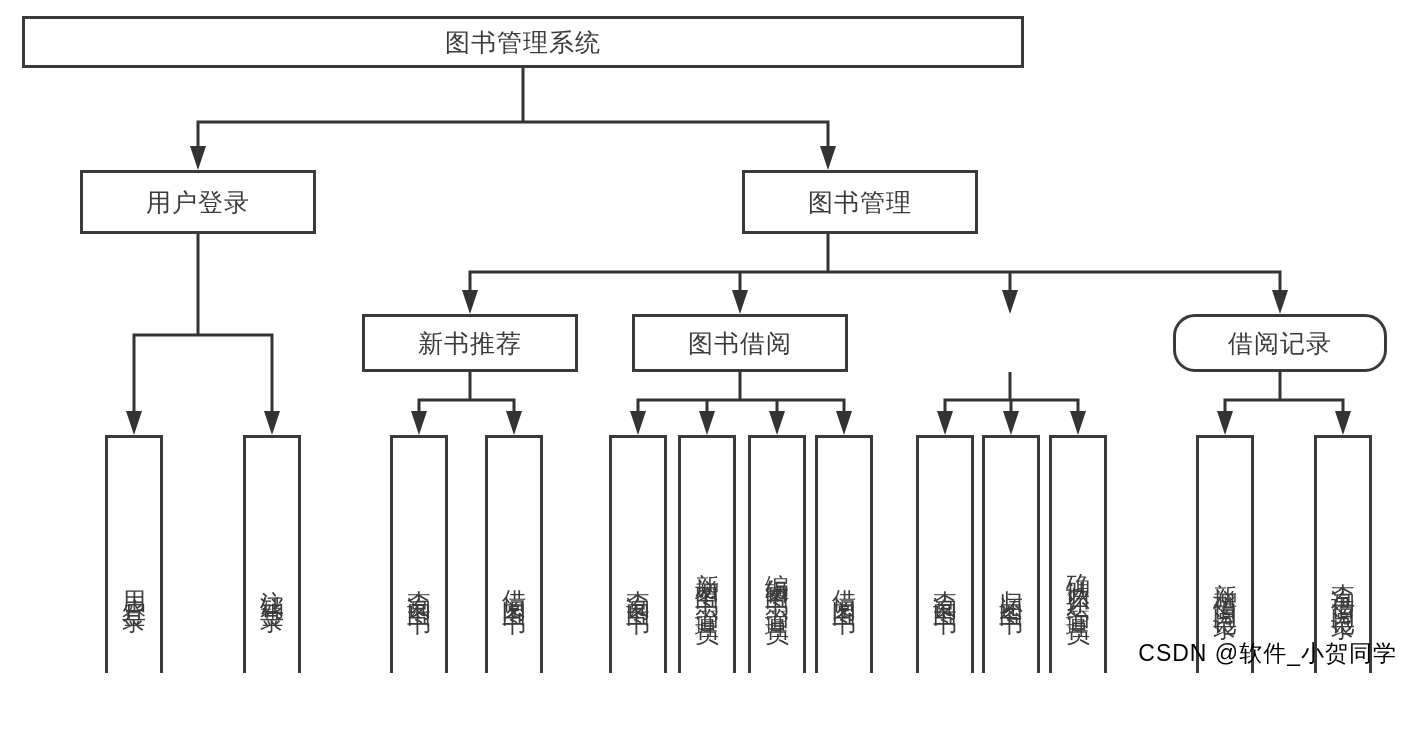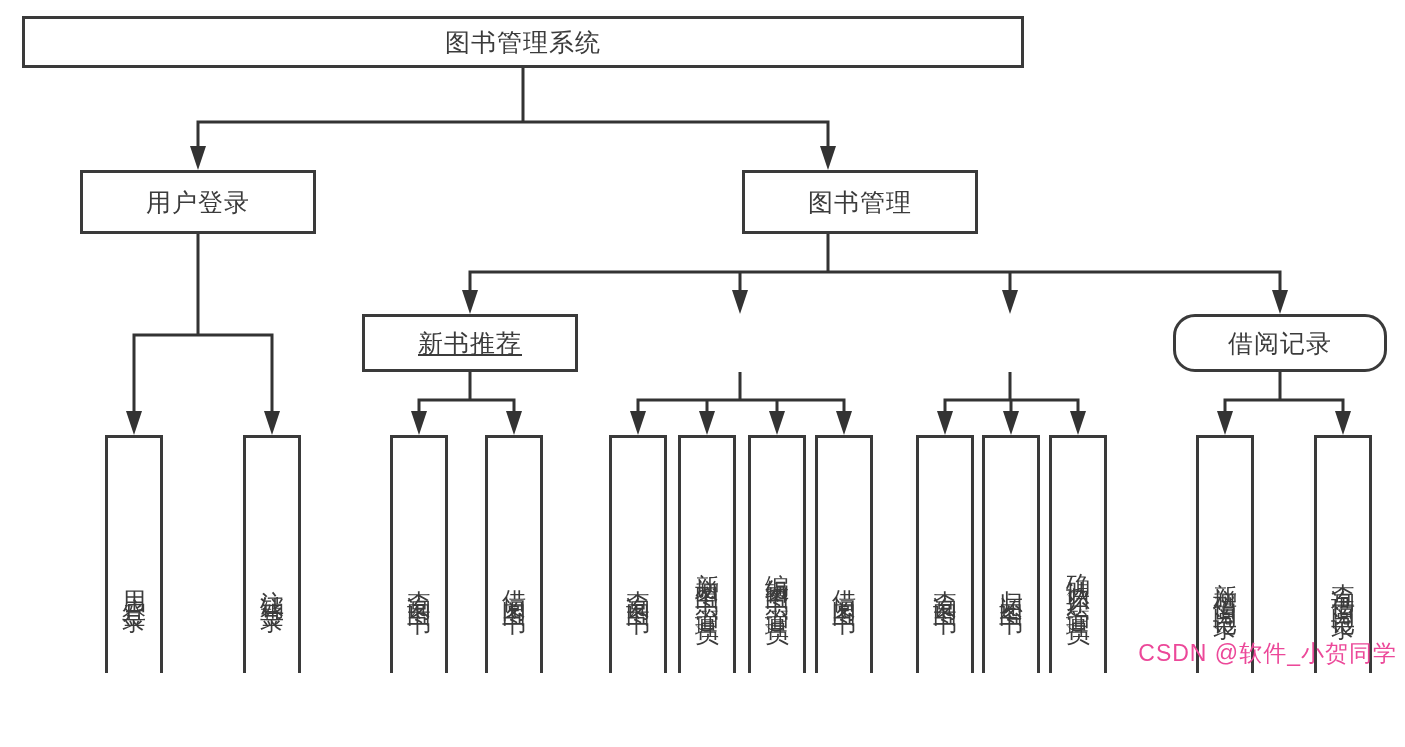--- a/index.html
+++ b/index.html
@@ -44,21 +44,21 @@
     writing-mode: vertical-rl;
     text-orientation: mixed;
     letter-spacing: 7px;
     line-height: 1;
   }
   .watermark {
     position: absolute;
     right: 8px;
     bottom: 4px;
     font-size: 23px;
-    color: #ec4899;
+    color: #000000;
     letter-spacing: 1px;
     white-space: nowrap;
   }
 </style>
 </head>
 <body>
 
 <div class="canvas">
 
   <svg class="connectors" viewBox="0 0 1405 747" xmlns="http://www.w3.org/2000/svg">
@@ -98,22 +98,25 @@
     <span>图书管理系统</span>
   </div>
 
   <div class="box hbox" style="left:80px; top:170px; width:236px; height:64px;">
     <span>用户登录</span>
   </div>
   <div class="box hbox" style="left:710px; top:170px; width:236px; height:64px;margin-left:32px;">
     <span>图书管理</span>
   </div>
 
-  <div class="box hbox" style="left:362px; top:314px; width:216px; height:58px;text-decoration:underline;">
+  <div class="box hbox" style="left:362px; top:314px; width:216px; height:58px;">
     <span>新书推荐</span>
+  </div>
+  <div class="box hbox" style="left:632px; top:314px; width:216px; height:58px;">
+    <span>图书借阅</span>
   </div>
   <div class="box hbox" style="left:1173px; top:314px; width:214px; height:58px;border-radius:22px;">
     <span>借阅记录</span>
   </div>
 
   <div class="box vbox" style="left:105px; top:435px; width:58px; height:300px;">
     <span class="vtext">用户登录</span>
   </div>
   <div class="box vbox" style="left:243px; top:435px; width:58px; height:300px;">
     <span class="vtext">注销登录</span>

